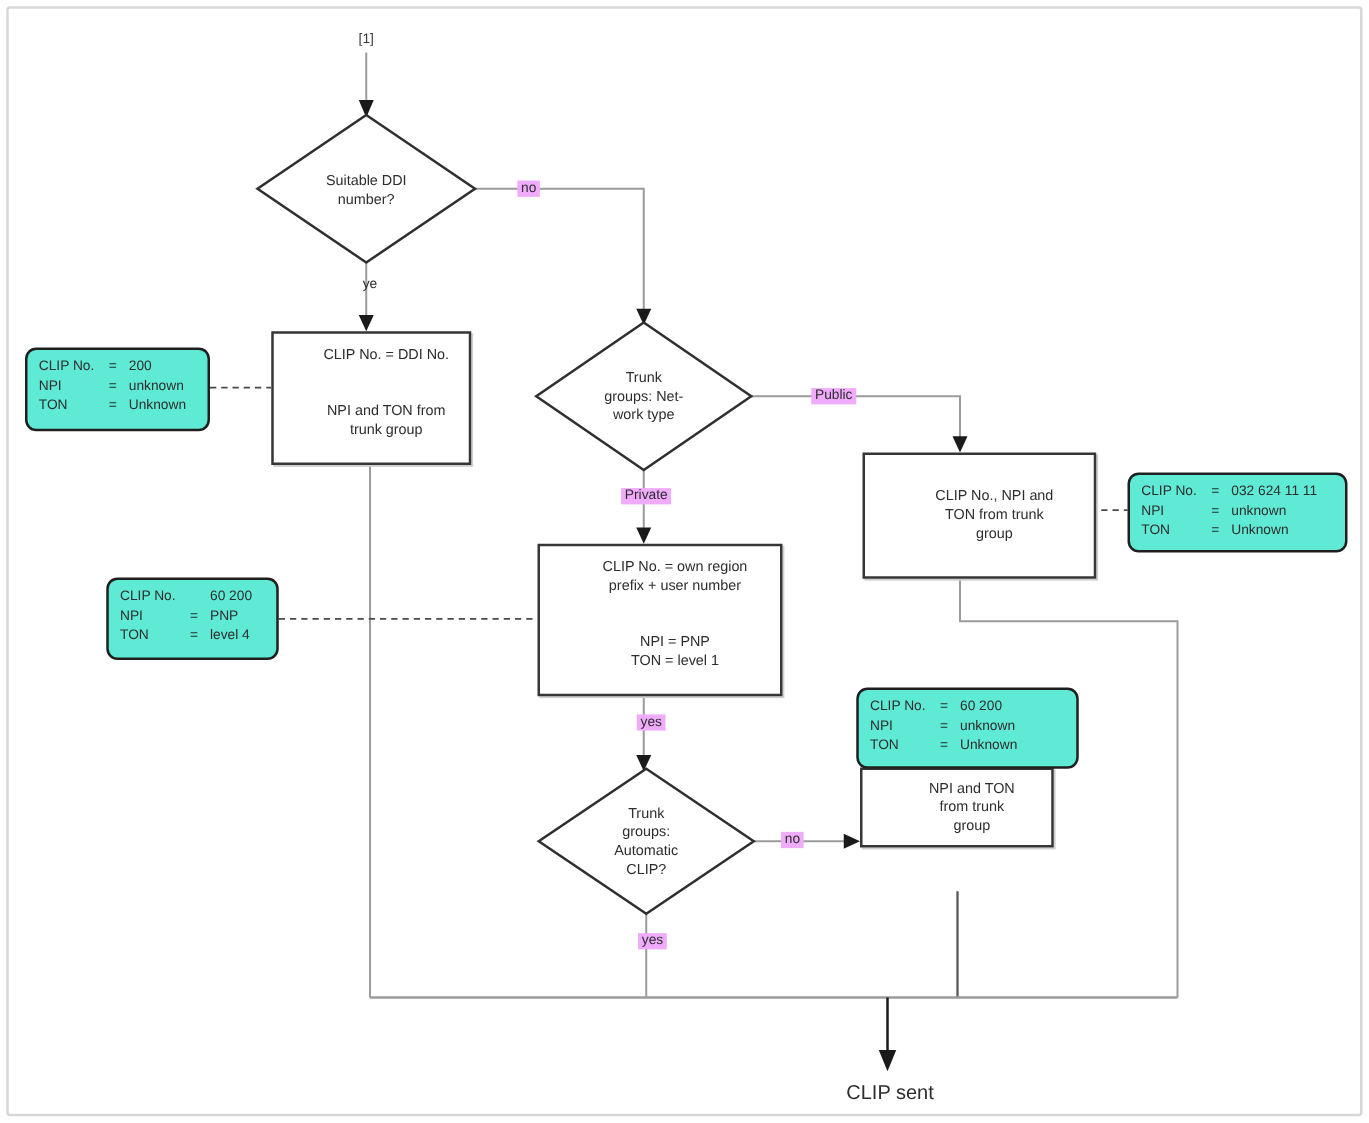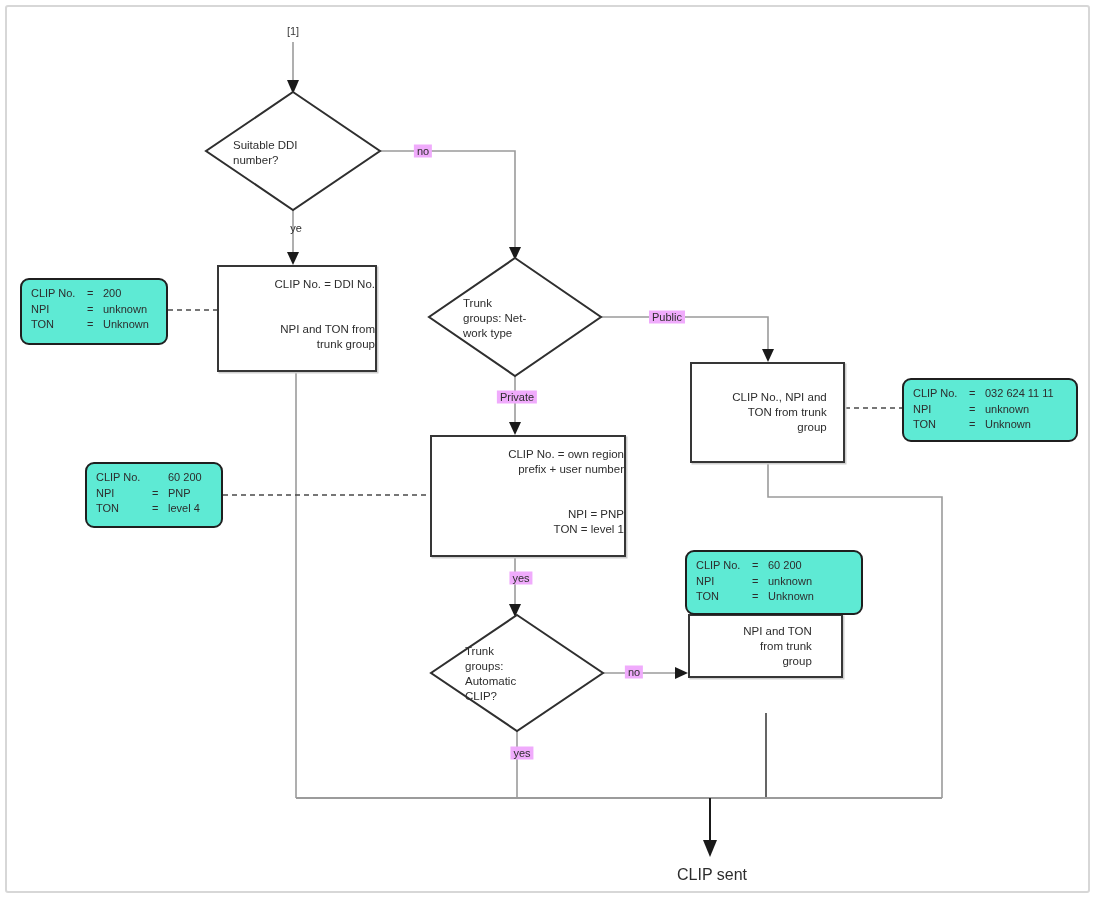--- a/index.html
+++ b/index.html
@@ -17,38 +17,38 @@
     pointer-events:none;
   }
   svg.wires{position:absolute;left:0;top:0;}
   .preline{white-space:pre-line;}
   .node{
     position:absolute;
     background:#ffffff;
     border:2px solid #363636;
     box-shadow:1.5px 1.5px 0 #cfcfcf;
     box-sizing:border-box;
-    text-align:right;
+    text-align:center;
     font-size:11.5px;line-height:15px;padding-left:24px;
   }
   .node.center{display:flex;align-items:center;justify-content:center;}
   .node.toppad{padding-top:10px;}
   .annot{
     position:absolute;
     background:#5eead4;
     border:2px solid #1f1f1f;
     border-radius:9px;
     box-sizing:border-box;
     padding:6px 6px 4px 9px;
     font-size:11px;line-height:15.5px;
   }
   .annot .row{display:grid;grid-template-columns:56px 16px 1fr;}
   .diamond-label{
     position:absolute;
-    text-align:left;
+    text-align:center;
     font-size:11.5px;line-height:15px;
     transform:translate(-50%,-50%);
   }
   .edge-label{
     position:absolute;
     font-size:11px;line-height:13px;
     transform:translate(-50%,-50%);
     background:#f0abfc;
     padding:0 3px;
   }
@@ -116,21 +116,21 @@
   <div class="diamond-label preline" style="left:517px;top:674px;width:104px;">Trunk
 groups:
 Automatic
 CLIP?</div>
 
   <div class="node toppad preline" style="left:217px;top:265px;width:160px;height:107px;">CLIP No. = DDI No.
 
 
 NPI and TON from
 trunk group</div>
-  <div class="node center" style="left:690px;top:362px;width:155px;height:101px;">
+  <div class="node center" style="left:690px;top:362px;width:187px;height:101px;">
     <span class="preline">CLIP No., NPI and
 TON from trunk
 group</span>
   </div>
   <div class="node toppad preline" style="left:430px;top:435px;width:196px;height:122px;">CLIP No. = own region
 prefix + user number
 
 
 NPI = PNP
 TON = level 1</div>

